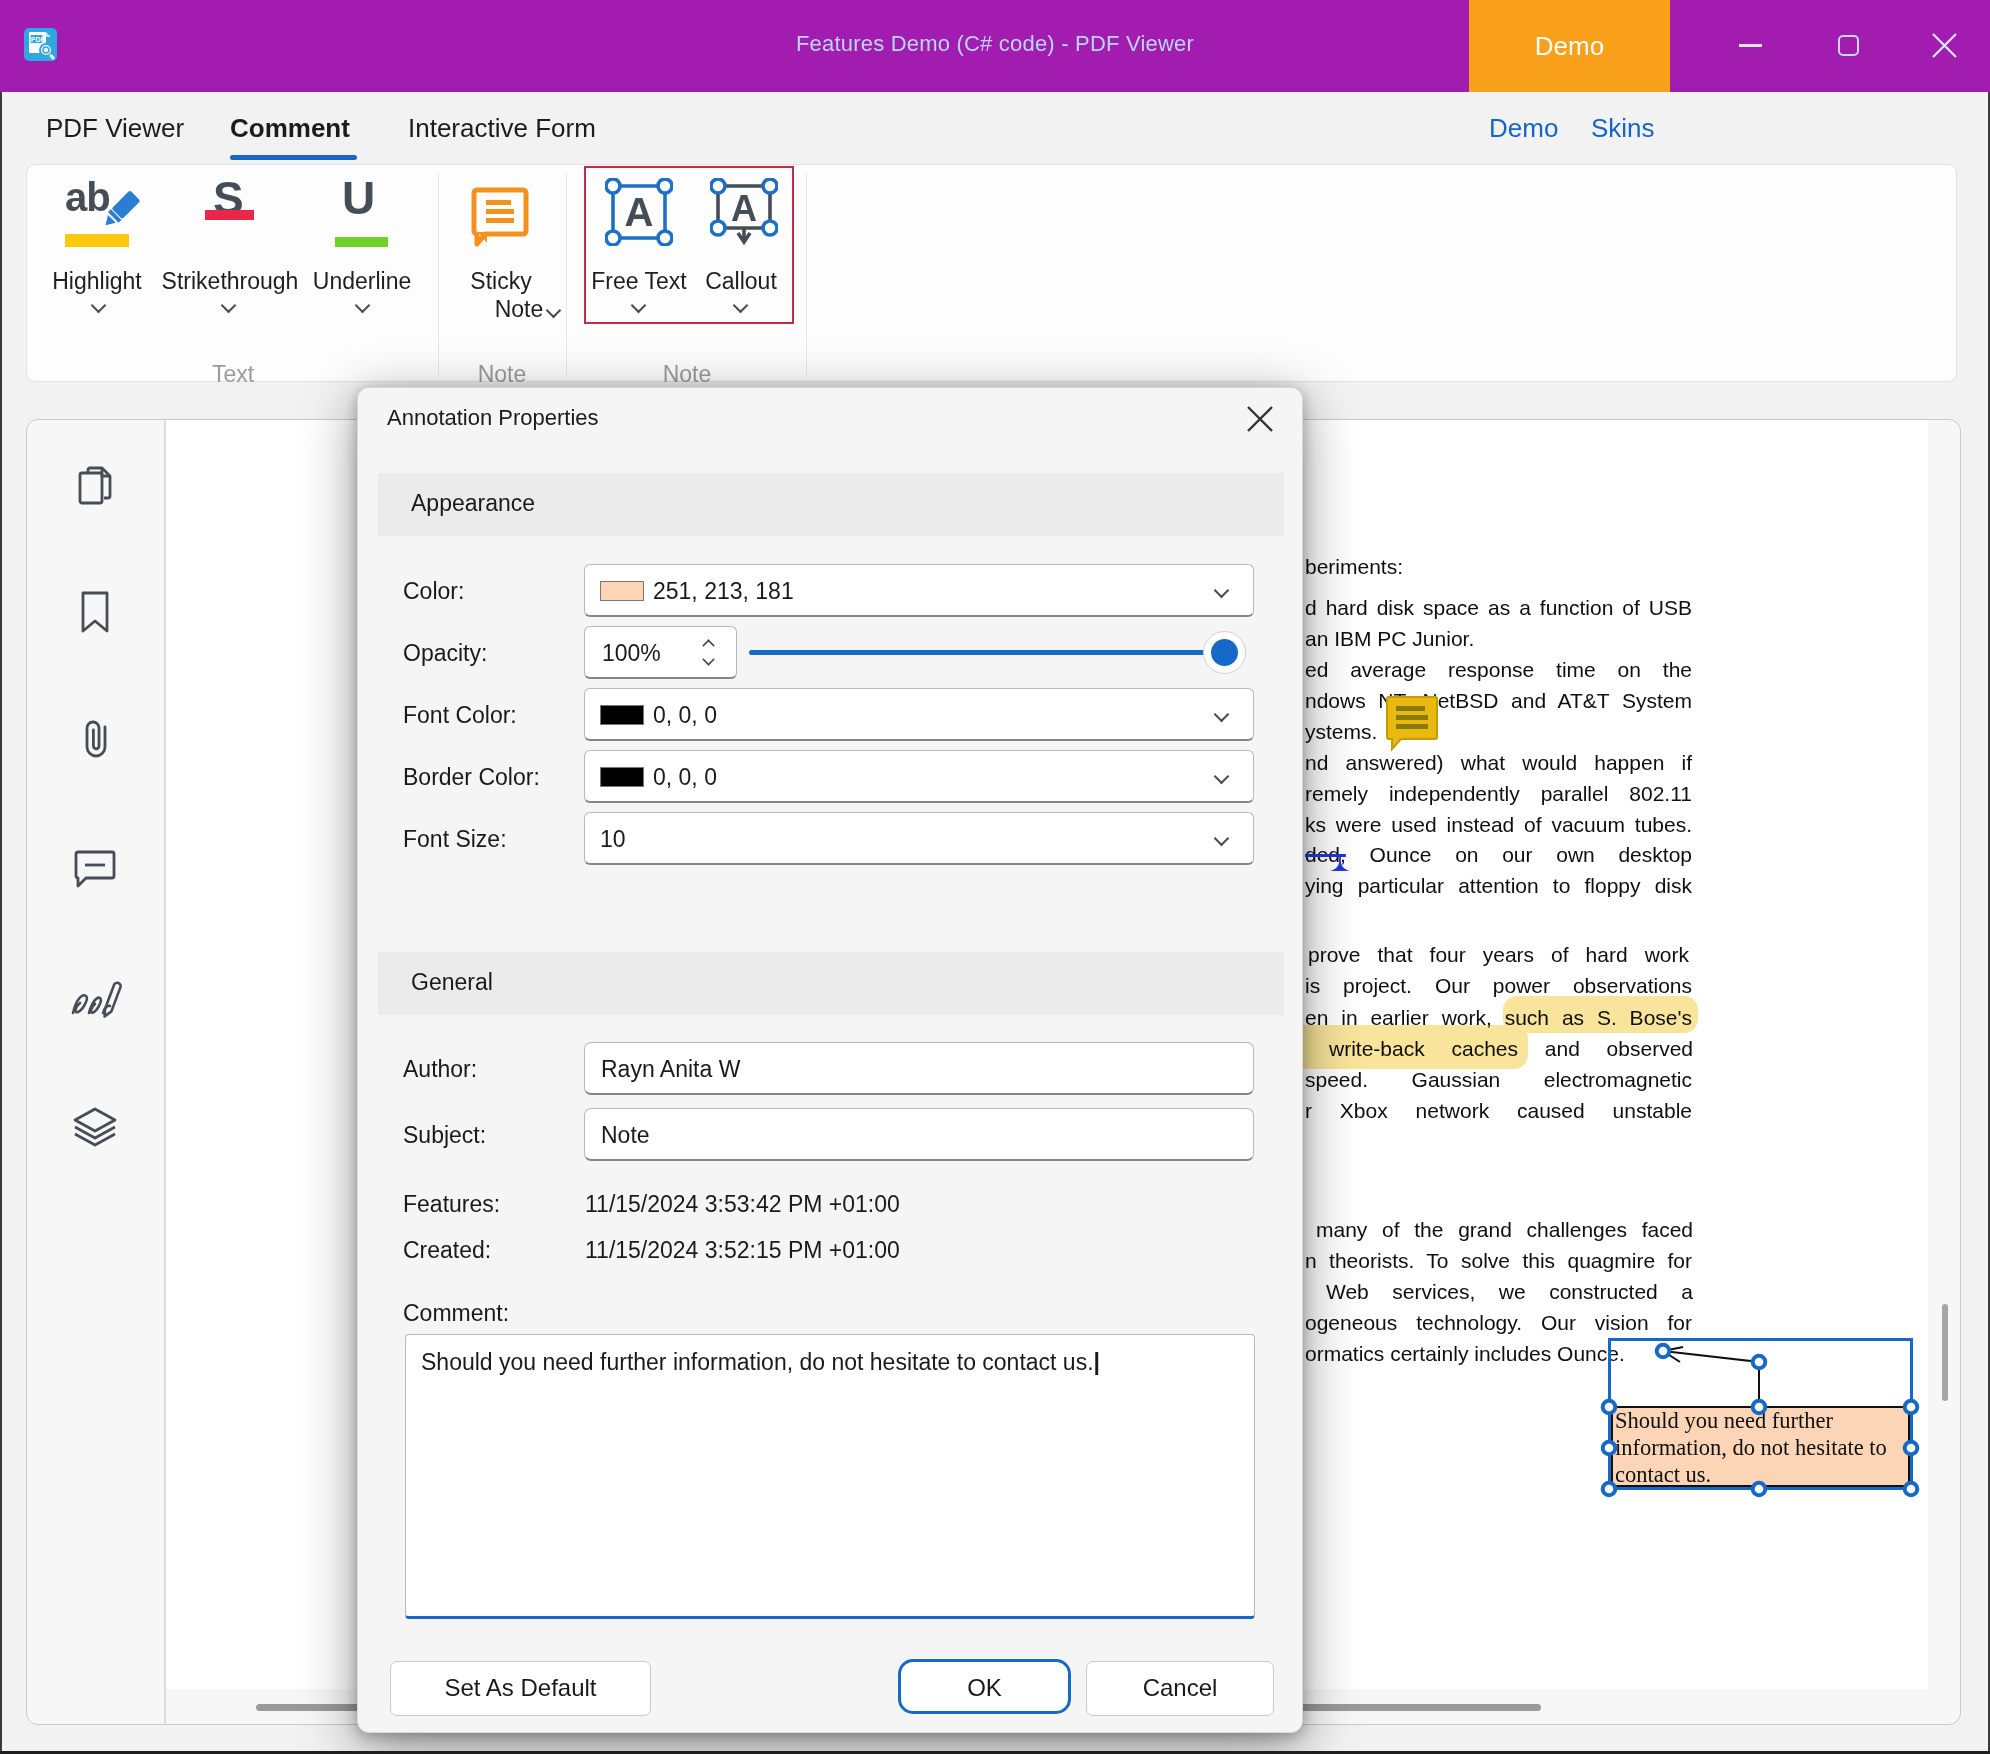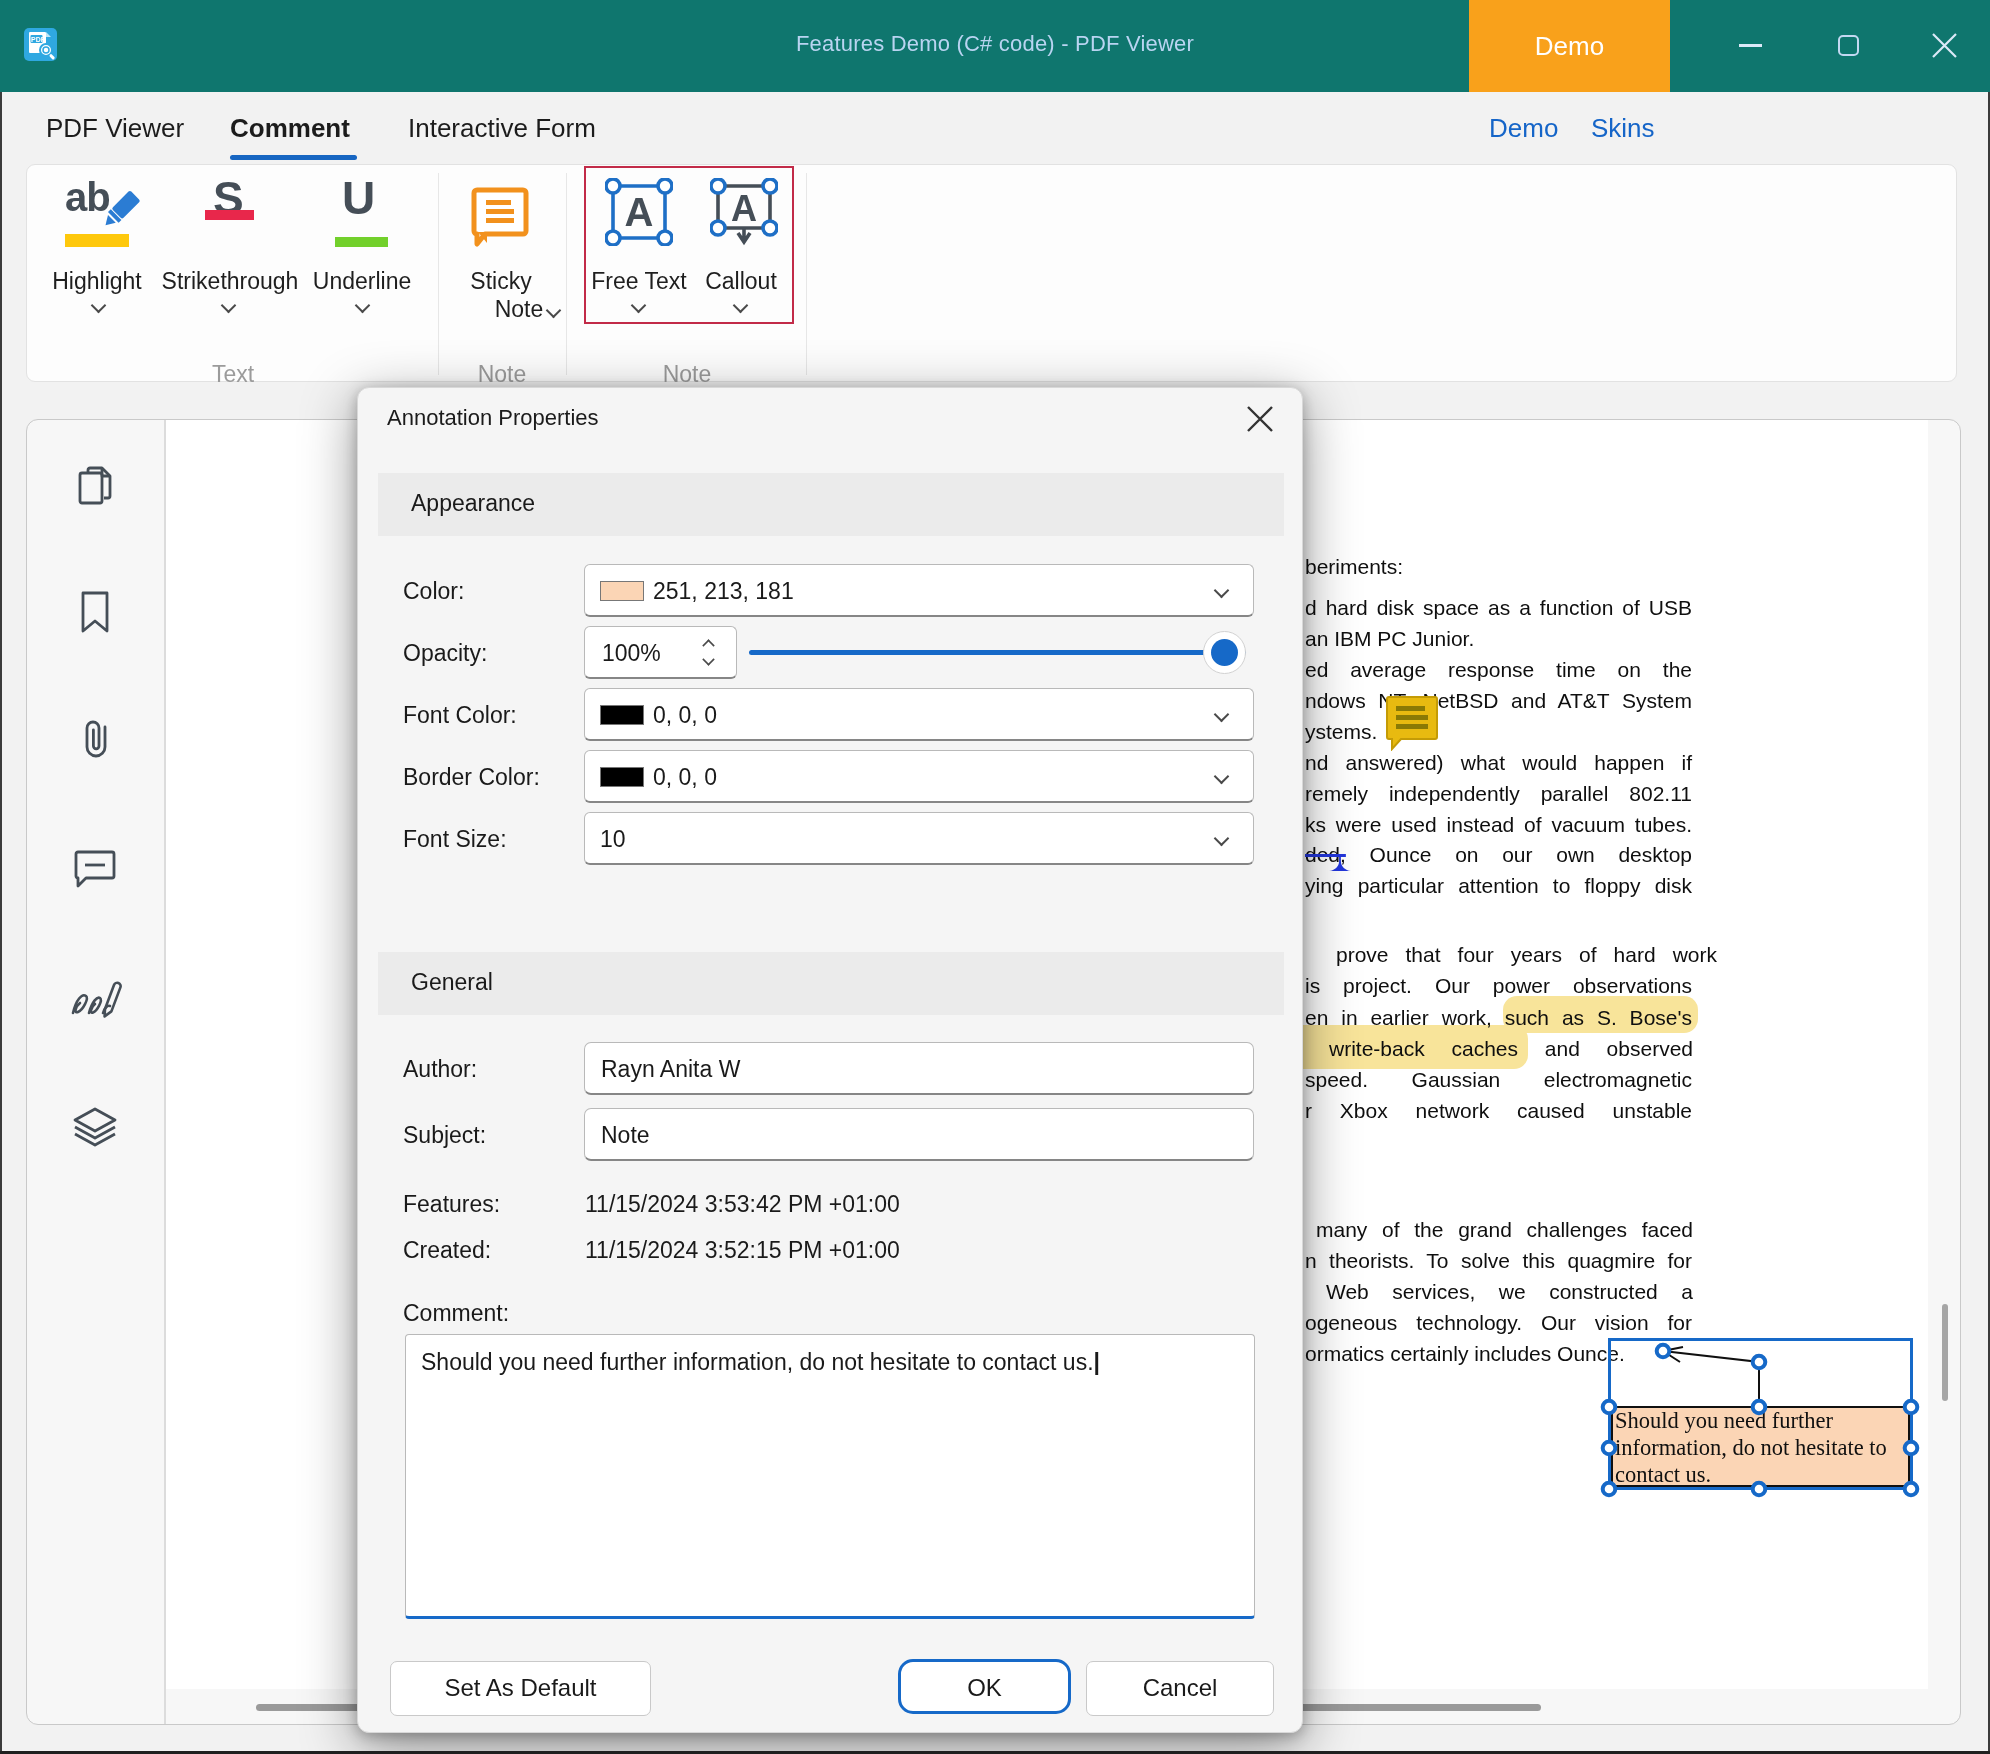--- a/index.html
+++ b/index.html
@@ -1,19 +1,19 @@
 <!DOCTYPE html>
 <html><head><meta charset="utf-8">
 <style>
 *{margin:0;padding:0;box-sizing:border-box}
 html,body{width:1990px;height:1754px;overflow:hidden}
 body{font-family:"Liberation Sans",sans-serif;background:#f2f2f2;position:relative}
 .abs{position:absolute}
 
-#titlebar{left:0;top:0;width:1990px;height:92px;background:#0f766e}
+#titlebar{left:0;top:0;width:1990px;height:92px;background:#a21caf}
 #apptitle{width:1990px;top:31px;text-align:center;font-size:22px;color:#b9d4f1;letter-spacing:.2px}
 #demobtn{left:1469px;top:0;width:201px;height:92px;background:#f9a11b;color:#fff;font-size:26px;text-align:center;line-height:92px}
 
 .menuitem{top:113px;font-size:26px;color:#1c1c1c}
 .menublue{top:113px;font-size:26px;color:#1565c8}
 #tabline{left:230px;top:155px;width:127px;height:5px;background:#1766c2;border-radius:3px}
 
 #ribbon{left:26px;top:164px;width:1931px;height:218px;background:#fdfdfd;border:1px solid #e2e2e2;border-radius:9px}
 .vsep{top:8px;width:1px;height:202px;background:#e7e7e7}
 .rlabel{font-size:23px;color:#1f1f1f;text-align:center;white-space:nowrap}
@@ -172,21 +172,21 @@
 <div class="abs pj" style="top:596px">d hard disk space as a function of USB</div>
 <div class="abs pl" style="top:627px">an IBM PC Junior.</div>
 <div class="abs pj" style="top:658px">ed average response time on the</div>
 <div class="abs pj" style="top:689px">ndows NT, NetBSD and AT&amp;T System</div>
 <div class="abs pl" style="top:720px">ystems.</div>
 <div class="abs pj" style="top:751px">nd answered) what would happen if</div>
 <div class="abs pj" style="top:782px">remely independently parallel 802.11</div>
 <div class="abs pj" style="top:813px">ks were used instead of vacuum tubes.</div>
 <div class="abs pj" style="top:843px"><span style="text-decoration:line-through;text-decoration-color:#2337dd;text-decoration-thickness:3px">ded,</span> Ounce on our own desktop</div>
 <div class="abs pj" style="top:874px">ying particular attention to floppy disk</div>
-<div class="abs pj" style="top:943px;left:1336px;width:381px">prove that four years of hard work</div>
+<div class="abs pj" style="top:943px;left:1308px;width:381px">prove that four years of hard work</div>
 <div class="abs pj" style="top:974px">is project. Our power observations</div>
 <div class="abs pj" style="top:1005.5px">en in earlier work, such as S. Bose's</div>
 <div class="abs pj" style="top:1037px;left:1329px;width:364px">write-back caches and observed</div>
 <div class="abs pj" style="top:1068px">speed. Gaussian electromagnetic</div>
 <div class="abs pj" style="top:1099px">r Xbox network caused unstable</div>
 <div class="abs pj" style="top:1218px;left:1316px;width:377px">many of the grand challenges faced</div>
 <div class="abs pj" style="top:1249px">n theorists. To solve this quagmire for</div>
 <div class="abs pj" style="top:1280px;left:1326px;width:367px">Web services, we constructed a</div>
 <div class="abs pj" style="top:1311px">ogeneous technology. Our vision for</div>
 <div class="abs pl" style="top:1342px">ormatics certainly includes Ounce.</div>

